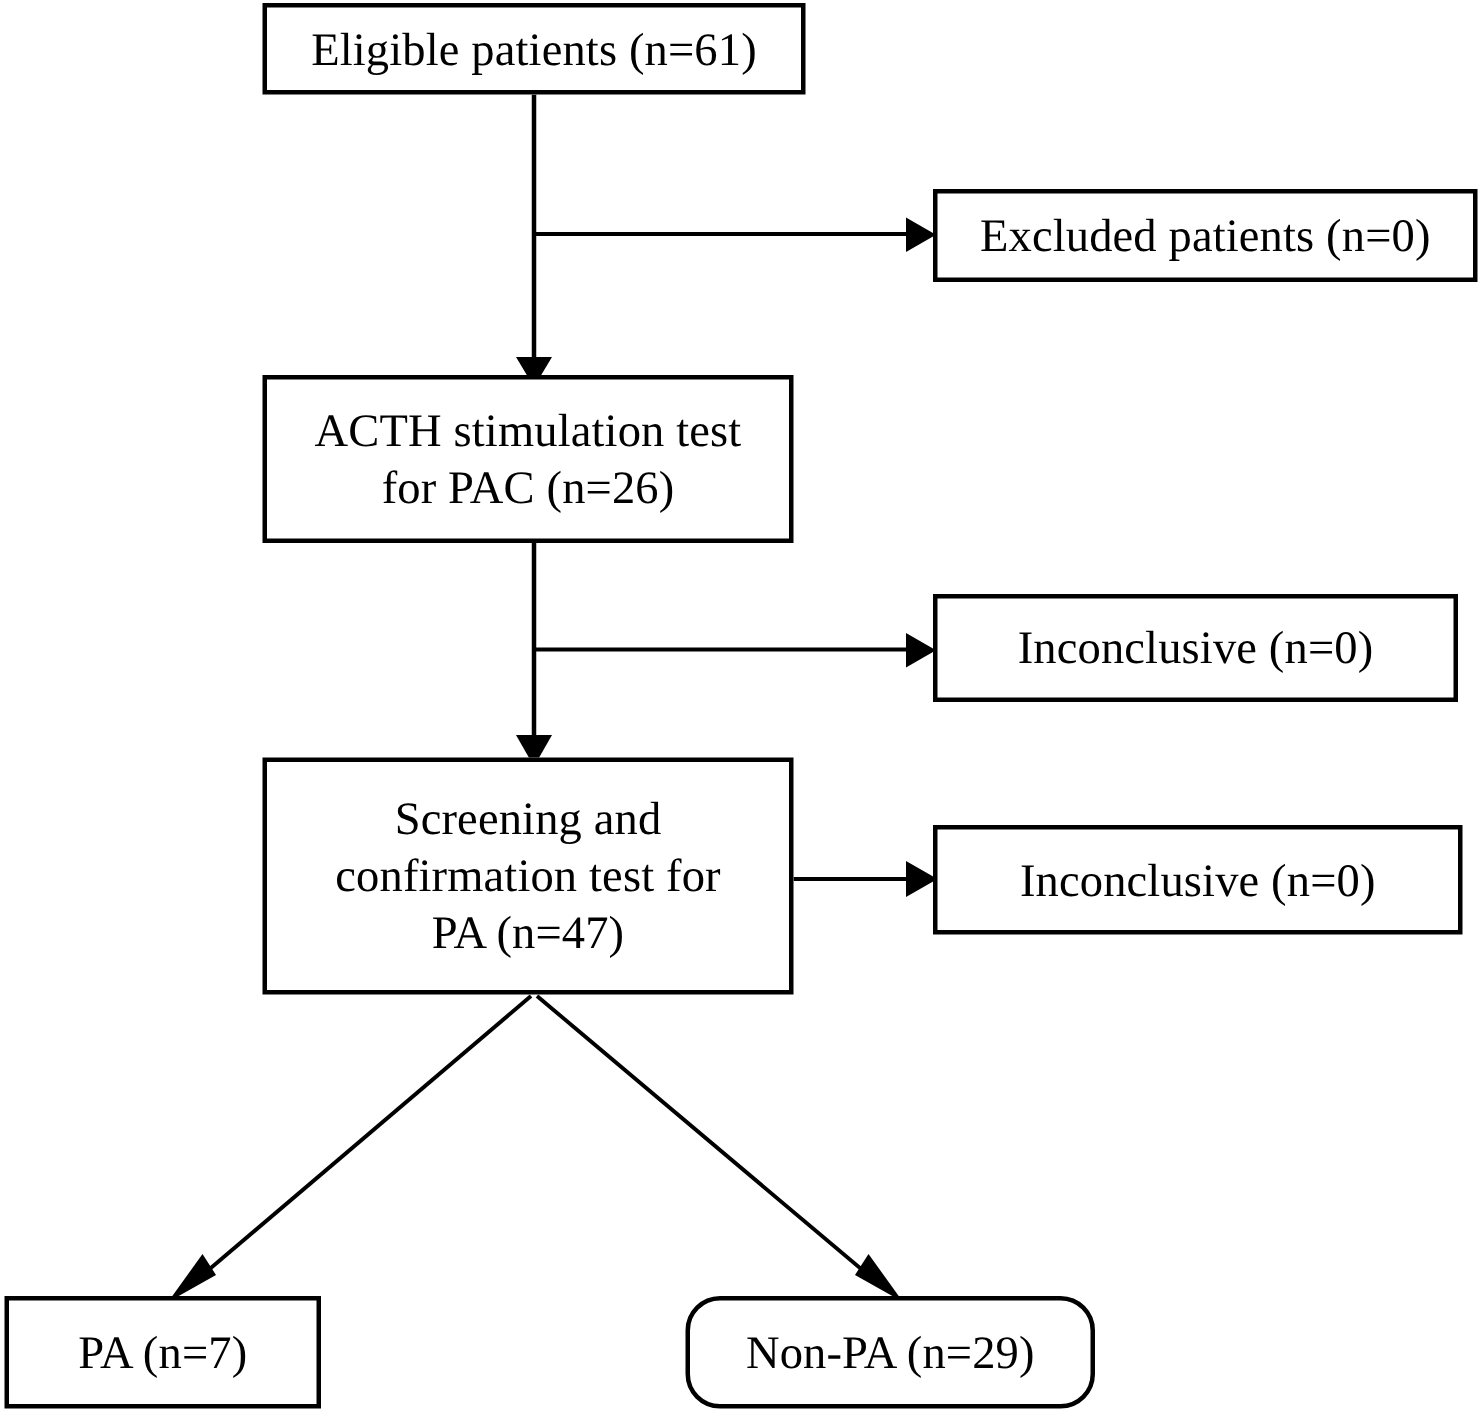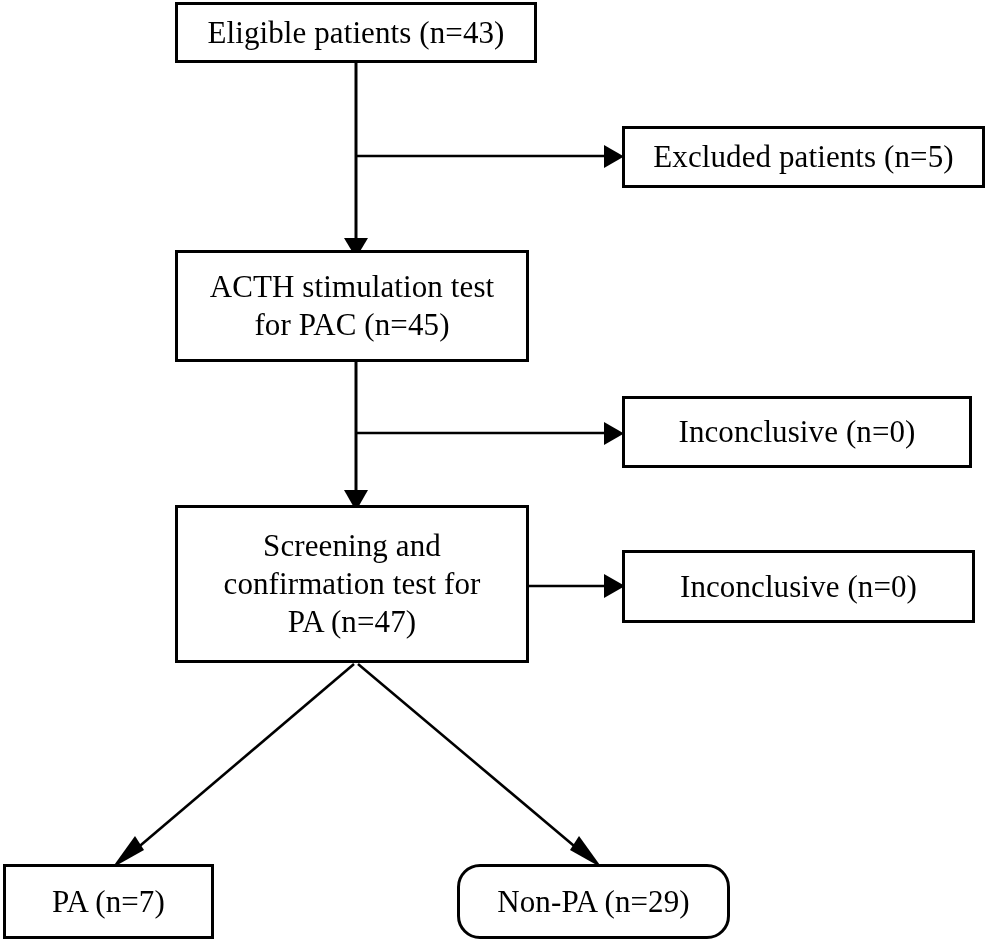--- a/index.html
+++ b/index.html
@@ -94,30 +94,30 @@
       <polygon class="arrow-head" points="112,868 144,850 135,836"></polygon>
     </g>
 
     <g>
       <line class="edge-line thin" x1="358" y1="664" x2="586" y2="856"></line>
       <polygon class="arrow-head" points="602,868 570,850 579,836"></polygon>
     </g>
   </svg>
 
   <div class="node-box" style="left:175px; top:2px; width:362px; height:61px;">
-    <span class="node-text">Eligible patients (n=43)</span>
+    <span class="node-text">Eligible patients (n=61)</span>
   </div>
 
   <div class="node-box" style="left:622px; top:126px; width:363px; height:62px;">
-    <span class="node-text">Excluded patients (n=5)</span>
+    <span class="node-text">Excluded patients (n=0)</span>
   </div>
 
   <div class="node-box" style="left:175px; top:250px; width:354px; height:112px;">
     <span class="node-text">ACTH stimulation test
-for PAC (n=45)</span>
+for PAC (n=26)</span>
   </div>
 
   <div class="node-box" style="left:622px; top:396px; width:350px; height:72px;">
     <span class="node-text">Inconclusive (n=0)</span>
   </div>
 
   <div class="node-box" style="left:175px; top:505px; width:354px; height:158px;">
     <span class="node-text">Screening and
 confirmation test for
 PA (n=47)</span>

